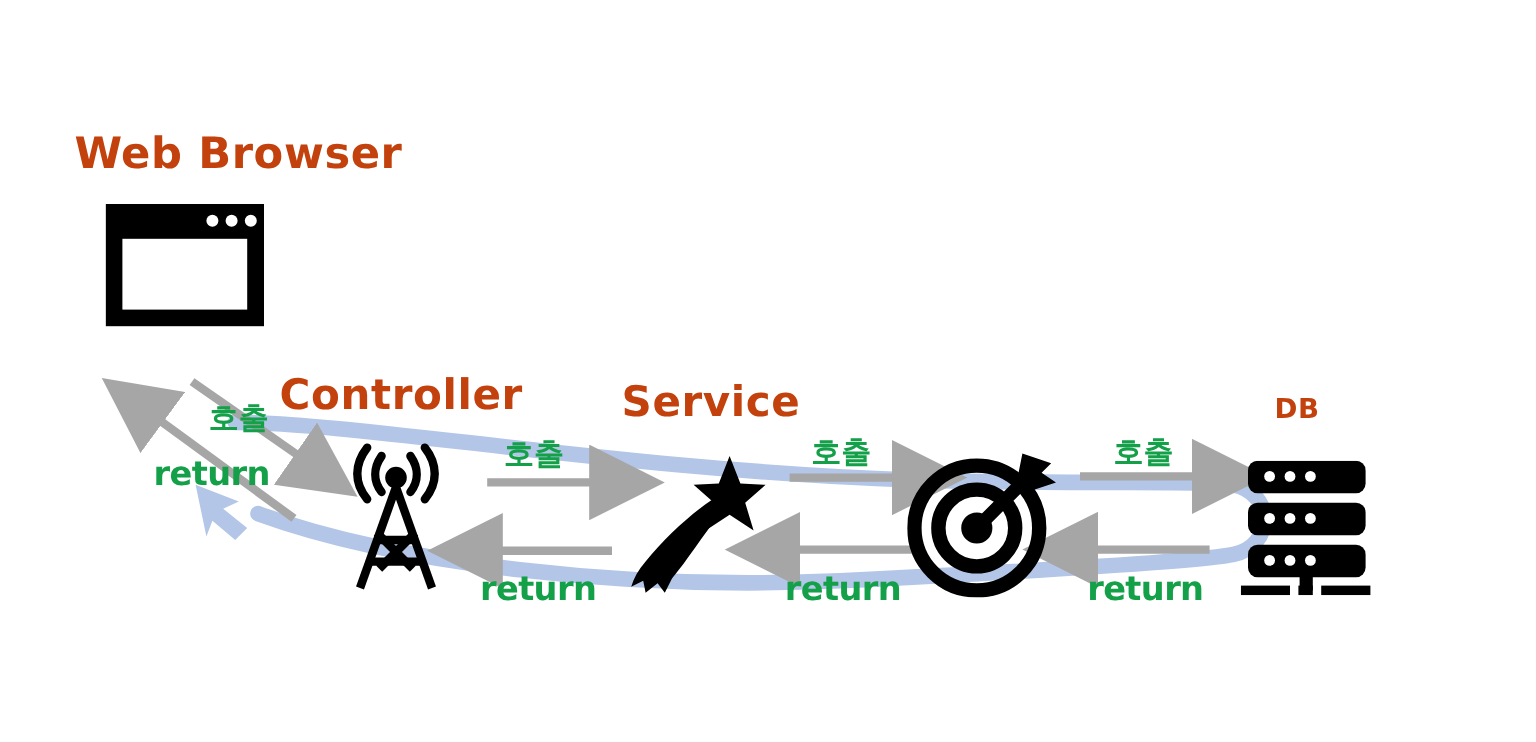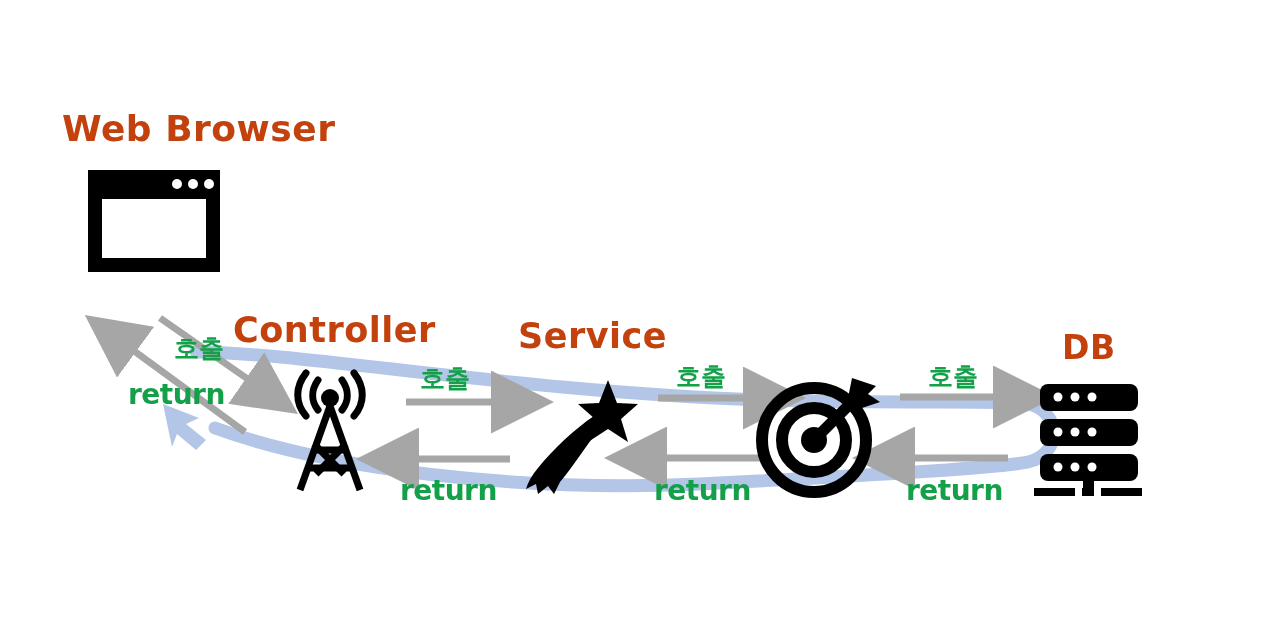--- a/index.html
+++ b/index.html
@@ -91,21 +91,21 @@
     <line x1="1008" y1="458" x2="908" y2="458" stroke="#a6a6a6" stroke-width="7" marker-end="url(#ah-l)"></line>
   </svg>
 
   <div class="node-title" style="left:62px; top:108px; font-size:36px;">Web Browser</div>
 
   <div class="node-title" style="left:518px; top:316px; font-size:35px;">Service</div>
 
   <div class="node-title" style="left:233px; top:310px; font-size:35px;">Controller</div>
 
 
-  <div class="node-title" style="left:1062px; top:328px; font-size:33px;">DB</div>
+  <div class="node-title" style="left:1062px; top:328px; font-size:23px;">DB</div>
 
   <div class="icon-box" style="left:88px; top:170px; width:132px; height:102px;">
     <svg width="132" height="102" viewBox="0 0 132 102" xmlns="http://www.w3.org/2000/svg">
       <rect x="0" y="0" width="132" height="102" fill="#000000"></rect>
       <rect x="14" y="29" width="104" height="59" fill="#ffffff"></rect>
       <circle cx="89" cy="14" r="5" fill="#ffffff"></circle>
       <circle cx="105" cy="14" r="5" fill="#ffffff"></circle>
       <circle cx="121" cy="14" r="5" fill="#ffffff"></circle>
     </svg>
   </div>

